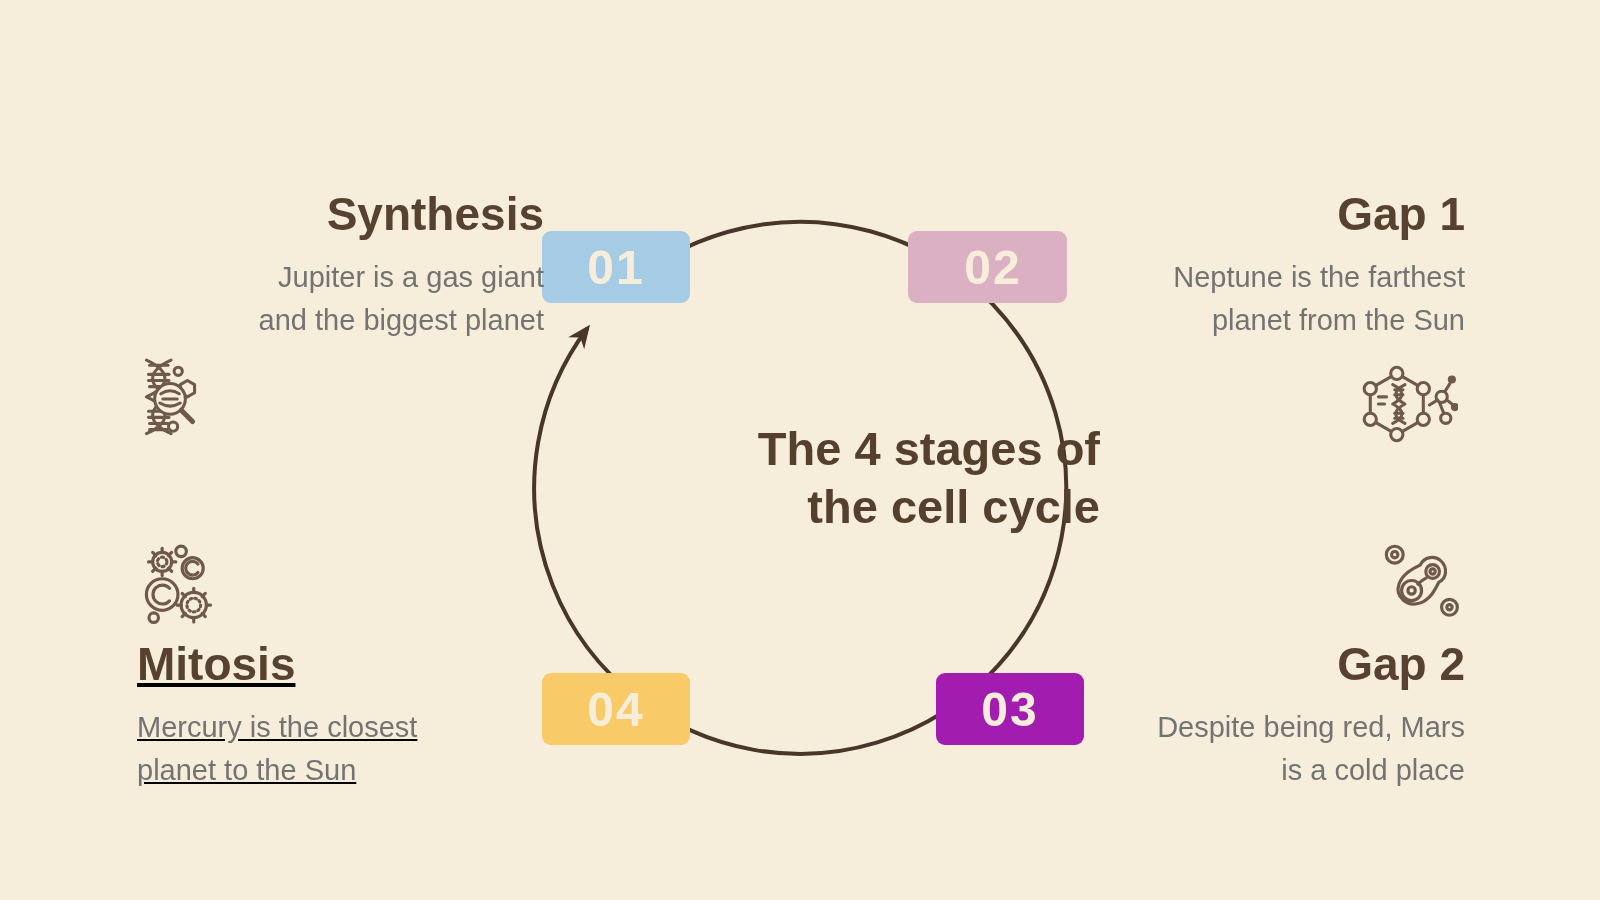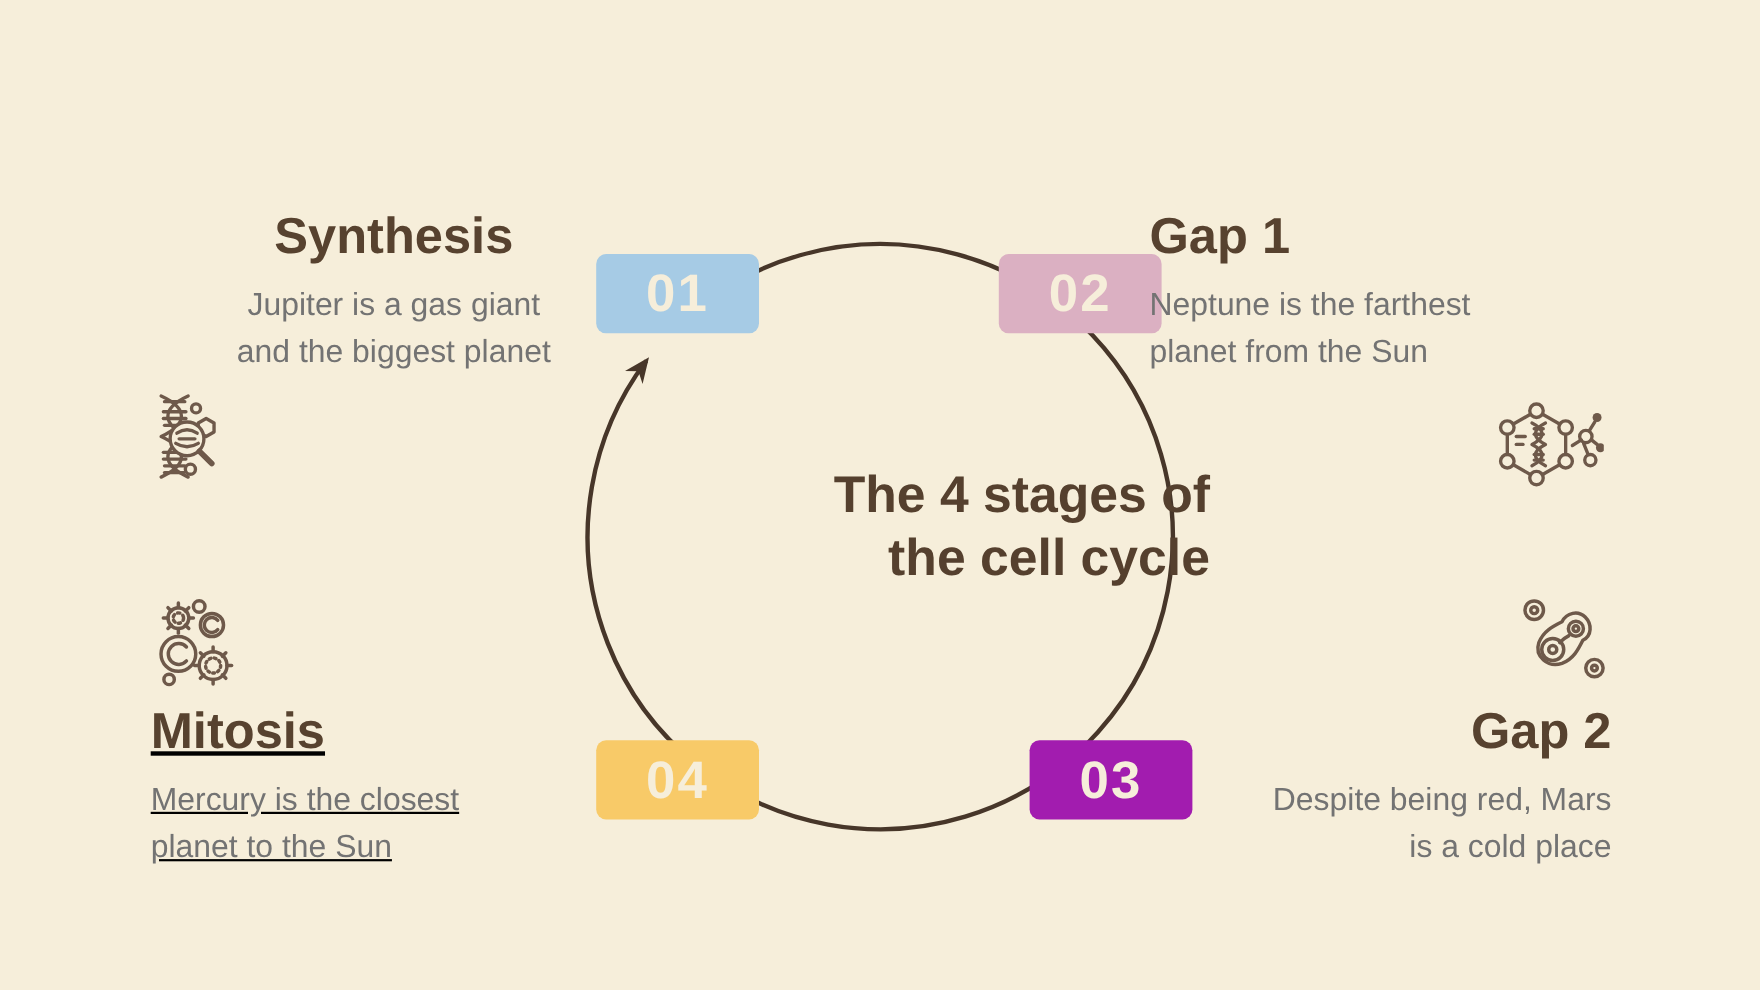--- a/index.html
+++ b/index.html
@@ -24,22 +24,22 @@
   .badge-03{left:908px; top:673px;}
   .badge-04{left:542px; top:673px;}
   .center-title{
     position:absolute; left:500px; top:420px; width:600px;
     text-align:right; font-size:47px; line-height:58px;
     font-weight:bold; color:#55402e;
   }
   .sec{position:absolute; width:420px;}
   .sec h2{margin:0; font-size:46px; line-height:48px; font-weight:bold; color:#57422f;}
   .sec p{margin:18px 0 0 0; font-size:29px; line-height:43px; color:#737373;}
-  .sec-synthesis{left:148px; top:190px; text-align:center;}
-  .sec-gap1{right:135px; top:190px; }
+  .sec-synthesis{left:124px; top:190px; text-align:right;}
+  .sec-gap1{right:135px; top:190px; text-align:right;}
   .sec-mitosis{left:137px; top:640px; text-align:left;text-decoration:underline;}
   .sec-gap2{right:135px; top:640px; text-align:right;}
   .icon{position:absolute;}
   .icon svg{display:block; width:100%; height:100%;}
   .icon-dna{left:134px; top:358px; width:70px; height:88px;}
   .icon-molecule{left:1356px; top:364px; width:102px; height:80px;}
   .icon-microbes{left:141px; top:544px; width:76px; height:80px;}
   .icon-cells{left:1380px; top:542px; width:80px; height:78px;}
   .doodle{stroke:#6e594a; stroke-width:3; fill:none; stroke-linecap:round; stroke-linejoin:round;}
   .doodle-fillbg{fill:#f6eeda;}
@@ -56,21 +56,21 @@
       <marker id="ah" markerUnits="userSpaceOnUse" markerWidth="28" markerHeight="24" refX="21" refY="12" orient="auto">
         <path d="M2 2 L25 12 L2 22 L9 12 Z" fill="#473629"></path>
       </marker>
     </defs>
     <path d="M 618.6 293.5 A 266 266 0 1 1 587.6 328" stroke="#473629" stroke-width="4" fill="none" marker-end="url(#ah)"></path>
   </svg>
 
   <div class="badge badge-01" style="background-color: rgb(166, 203, 229);">
     <span>01</span>
   </div>
-  <div class="badge badge-02" style="background-color: rgb(219, 176, 194);">
+  <div class="badge badge-02" style="background-color: rgb(219, 176, 194); padding-left: 11px;">
     <span>02</span>
   </div>
   <div class="badge badge-03" style="background-color: #a21caf; margin-left: 28px;">
     <span>03</span>
   </div>
   <div class="badge badge-04" style="background-color: rgb(248, 202, 104);">
     <span>04</span>
   </div>
 
   <div class="center-title">

